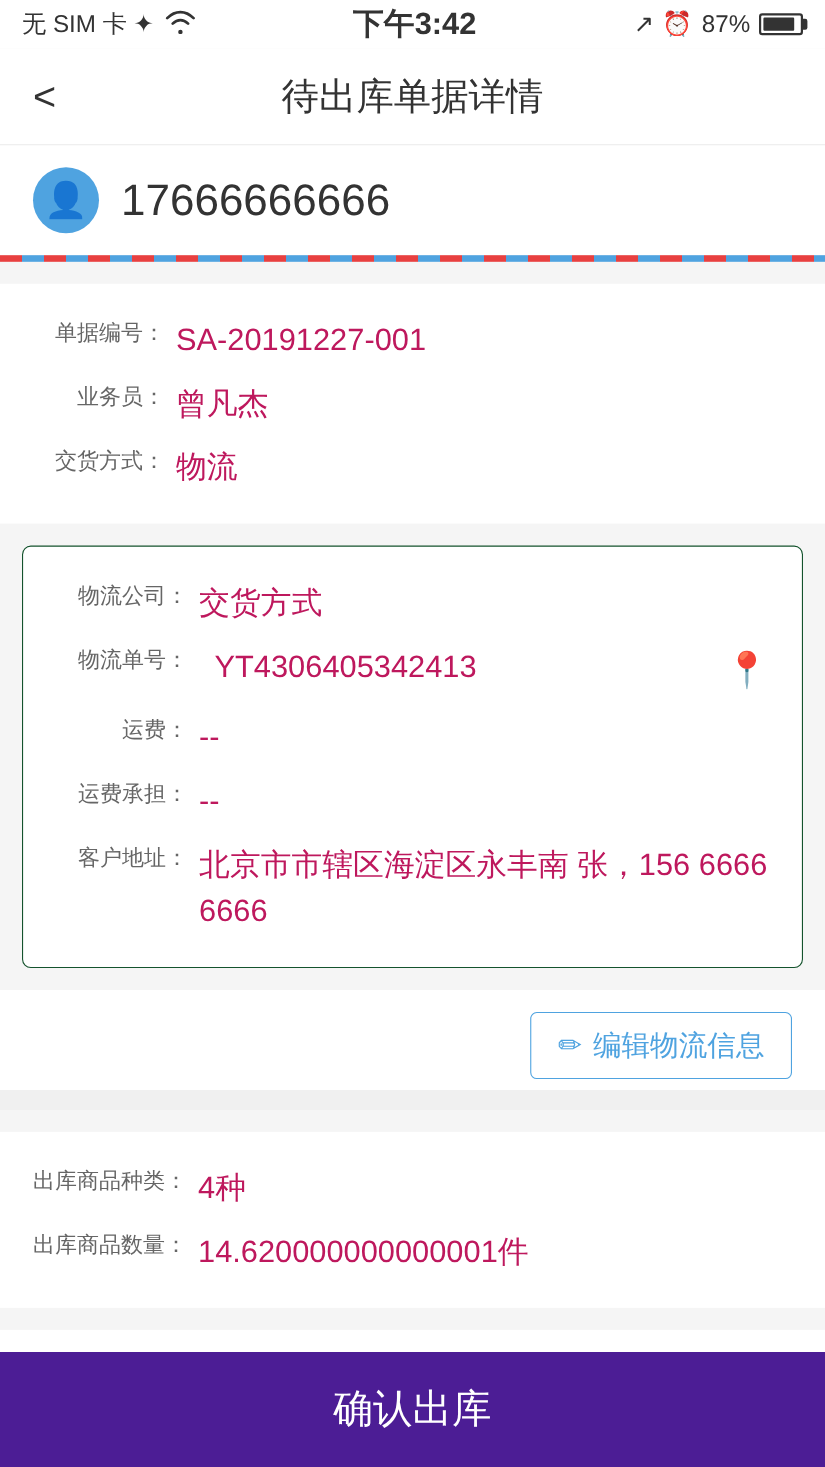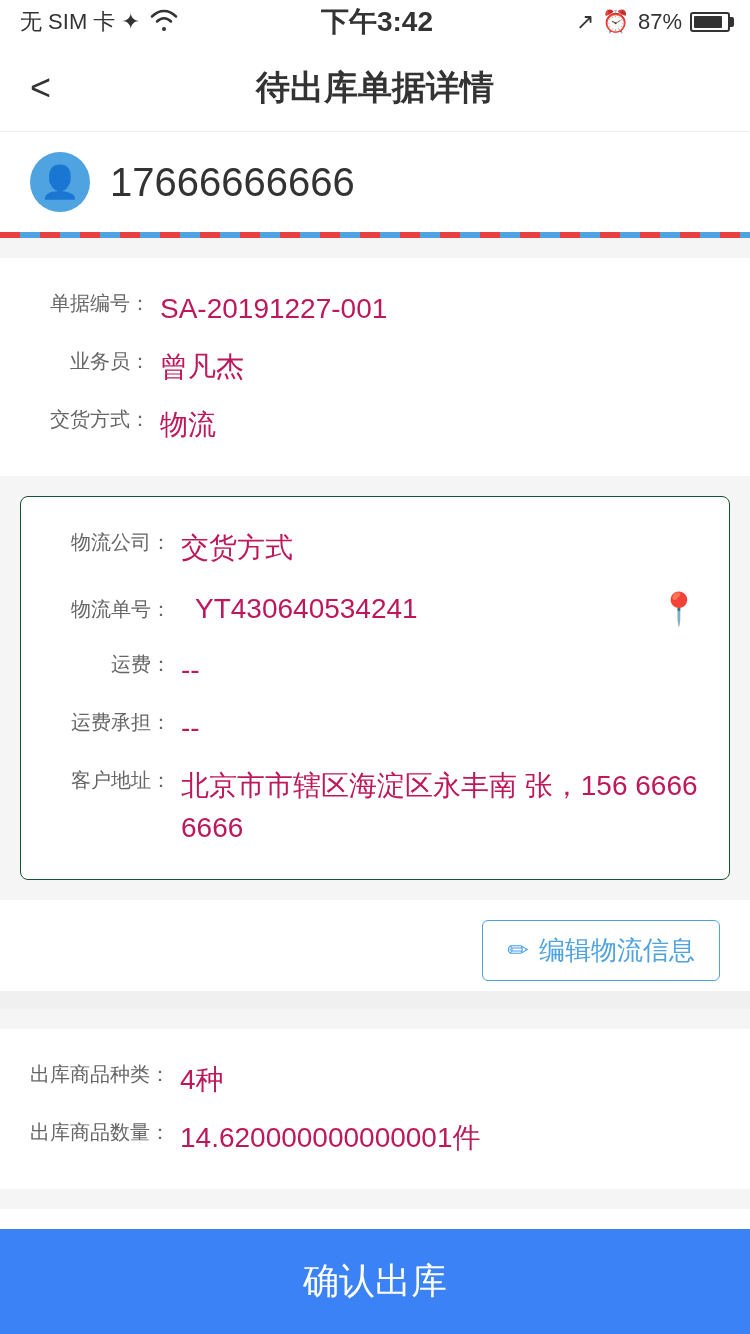--- a/index.html
+++ b/index.html
@@ -90,21 +90,21 @@
     .nav-back {
       position: absolute;
       left: 20px;
       font-size: 36px;
       color: #333;
       cursor: pointer;
       padding: 10px;
     }
     .nav-title {
       font-size: 34px;
-      font-weight: 700;
+      font-weight: 400;
       color: #333;
     }
 
     
     .dashed-divider {
       width: 100%;
       height: 6px;
       background: repeating-linear-gradient(
         90deg,
         #e84040 0px, #e84040 20px,
@@ -171,21 +171,20 @@
     .logistics-card {
       background: #fff;
       border: 1px solid #14532d;
       border-radius: 8px;
       margin: 20px 20px;
       padding: 30px;
     }
 
     .tracking-row {
       display: flex;
-      align-items: center;
       gap: 14px;
     }
     .location-icon {
       color: #4fa3e0;
       font-size: 32px;
     }
 
     
     .edit-btn-row {
       display: flex;
@@ -236,21 +235,21 @@
     
     .spacer-area {
       background: #f5f5f5;
       flex: 1;
       min-height: 200px;
     }
 
     
     .confirm-btn-container {
       width: 100%;
-      background: #3b82f6;
+      background: #4c1d95;
       padding: 28px 0;
       display: flex;
       align-items: center;
       justify-content: center;
       position: fixed;
       bottom: 0;
       left: 0;
     }
     .confirm-btn {
       color: #fff;
@@ -323,21 +322,21 @@
   </div>
 </div>
 
 <div class="logistics-card">
   <div class="info-row">
     <span class="info-label">物流公司：</span>
     <span class="info-value">交货方式</span>
   </div>
   <div class="info-row tracking-row">
     <span class="info-label">物流单号：</span>
-    <span class="info-value">YT43064053424​1</span>
+    <span class="info-value">YT43064053424​13</span>
     <span class="location-icon">📍</span>
   </div>
   <div class="info-row">
     <span class="info-label">运费：</span>
     <span class="info-value">--</span>
   </div>
   <div class="info-row">
     <span class="info-label">运费承担：</span>
     <span class="info-value">--</span>
   </div>

